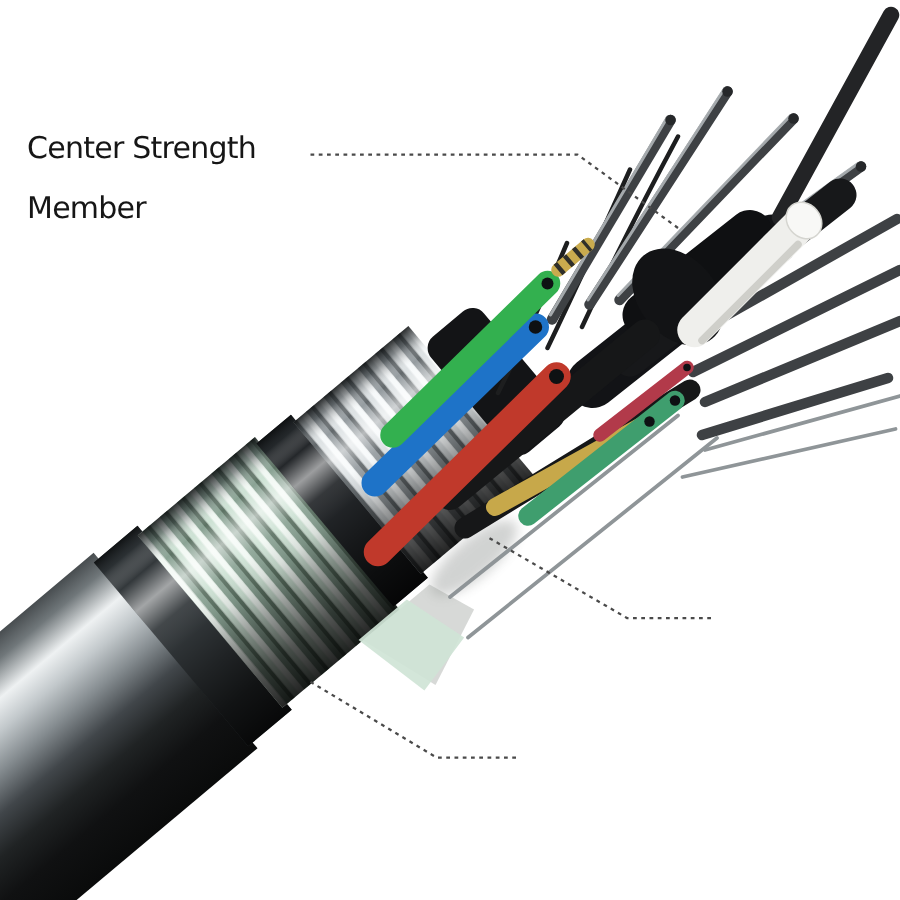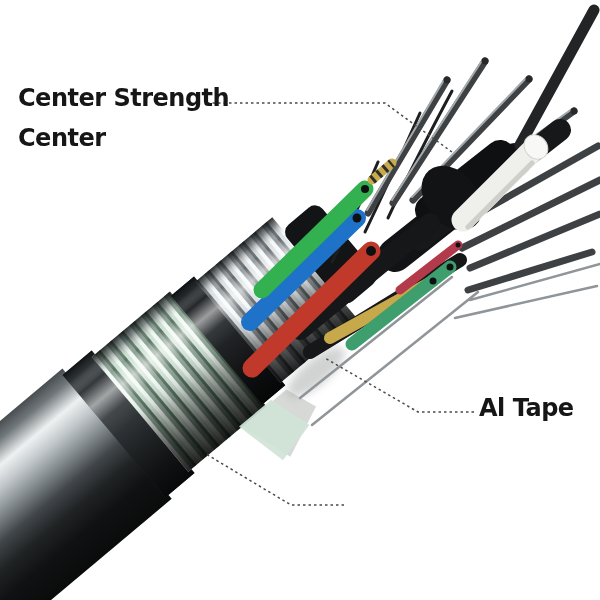--- a/index.html
+++ b/index.html
@@ -1,19 +1,19 @@
 <!DOCTYPE html>
 <html><head>
 <meta charset="utf-8">
 <style>
   html,body{margin:0;padding:0;background:#fff;}
   .stage{position:relative;width:600px;height:600px;background:#ffffff;overflow:hidden;
          font-family:"DejaVu Sans","Liberation Sans",sans-serif;}
   svg{position:absolute;left:0;top:0;}
-  .label{position:absolute;font-weight:700;font-size:24px;line-height:40px;
+  .label{position:absolute;font-weight:400;font-size:20px;line-height:40px;
          color:#161616;letter-spacing:-0.5px;white-space:nowrap;}
   .label.single{line-height:26px;}
 </style>
 </head>
 <body>
 
 <div class="stage">
 
 <svg width="600" height="600" viewBox="0 0 600 600">
   <defs>
@@ -160,19 +160,18 @@
 
   <g fill="none" stroke="#4a4a4a" stroke-width="1.5" stroke-dasharray="2.5 3">
     <polyline points="207,103 385,103 452,152" stroke="#4a4a4a"></polyline>
     <polyline points="474,412 418,412 325,358" stroke="#4a4a4a"></polyline>
     <polyline points="344,505 291,505 206,454" stroke="#4a4a4a"></polyline>
   </g>
 </svg>
 
 <div class="label" style="left:18px;top:78px">
   <span>Center Strength</span><br>
-  <span>Center</span>
+  <span>Member</span>
 </div>
 
-<div class="label single" style="left:479px;top:395px">Al Tape</div>
 
 
 </div>
 
 </body></html>

